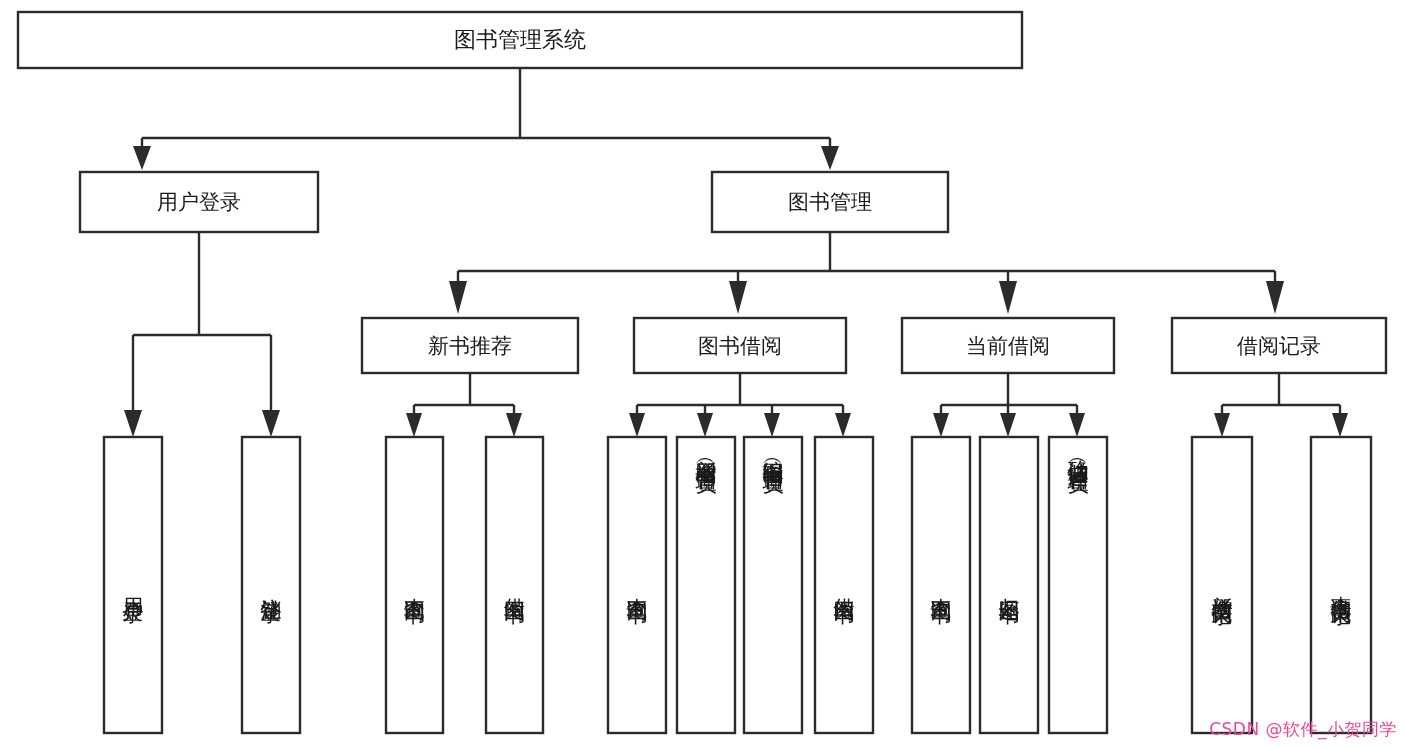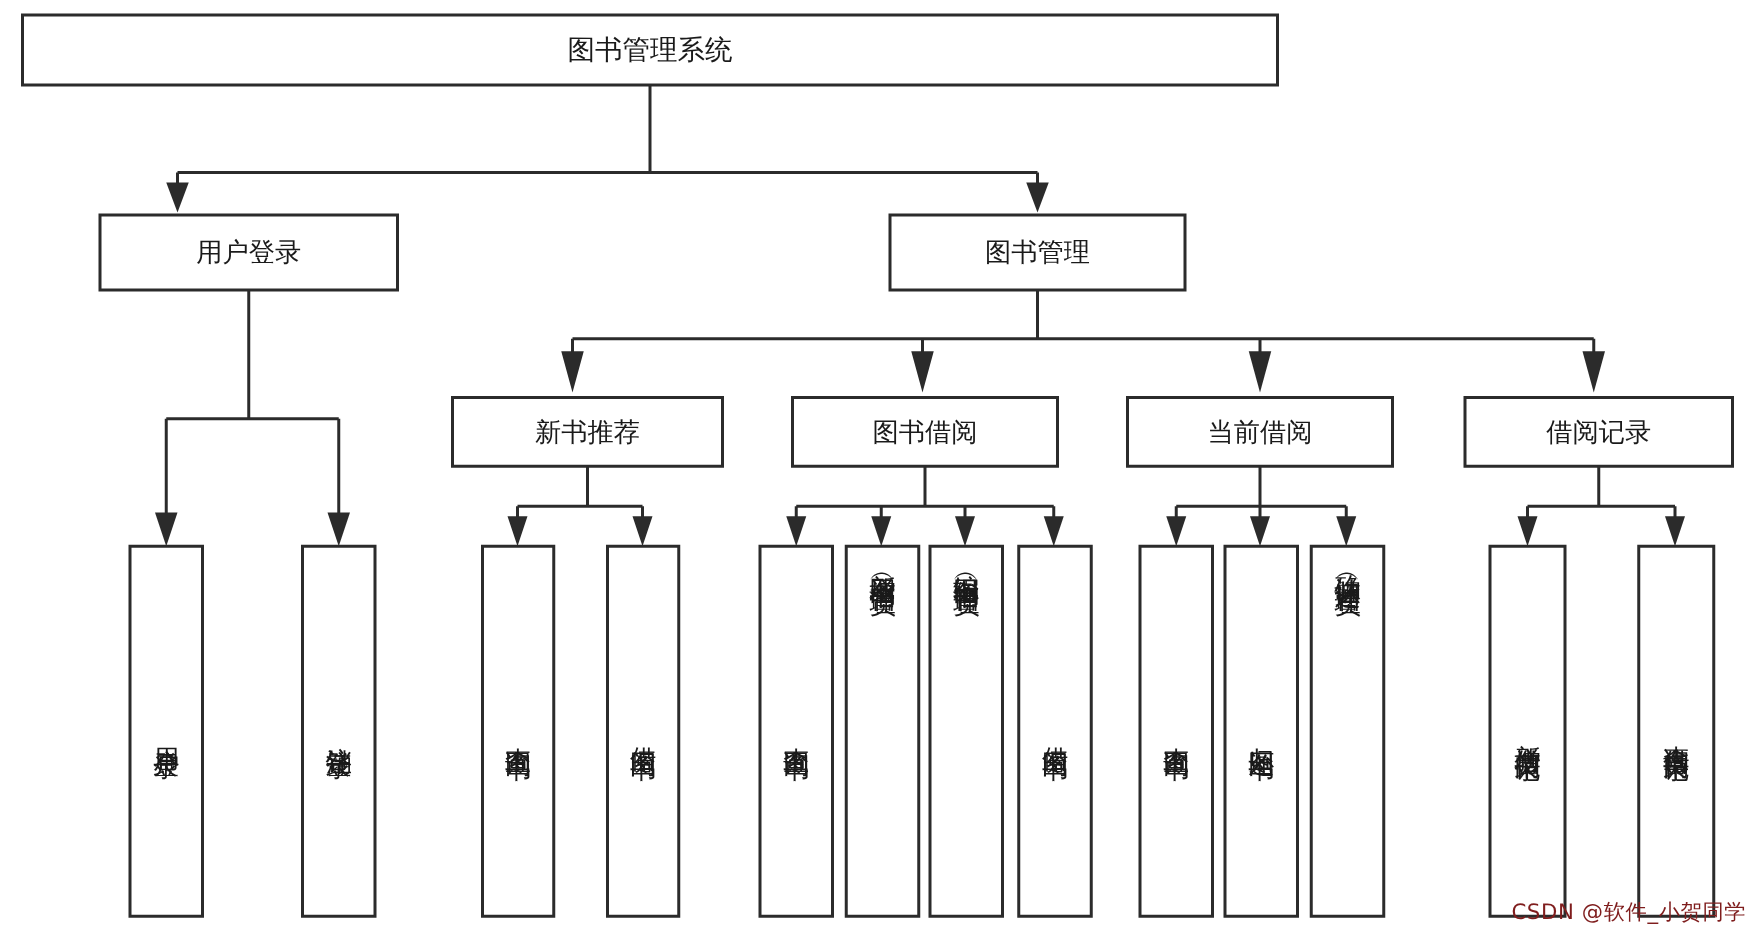--- a/index.html
+++ b/index.html
@@ -70,21 +70,21 @@
     letter-spacing: 2px;
     white-space: nowrap;
     text-align: center;
   }
   .watermark {
     position: absolute;
     right: 8px;
     bottom: 6px;
     font-family: "DejaVu Sans", "Liberation Sans", sans-serif;
     font-size: 17px;
-    color: #7f1d1d;
+    color: #ec4899;
     letter-spacing: 0.5px;
     white-space: nowrap;
     pointer-events: none;
   }
 </style>
 </head>
 <body>
 
 <div id="diagram-root">
 

